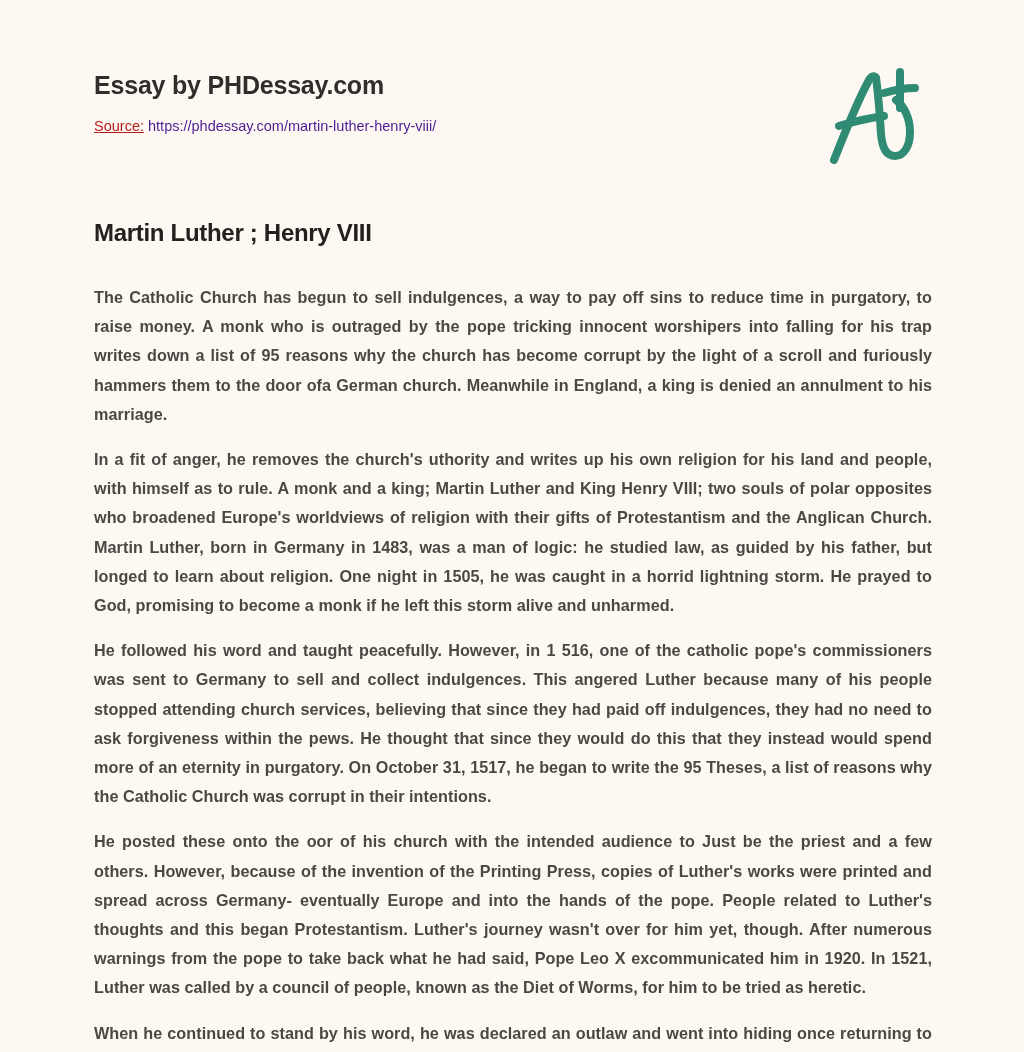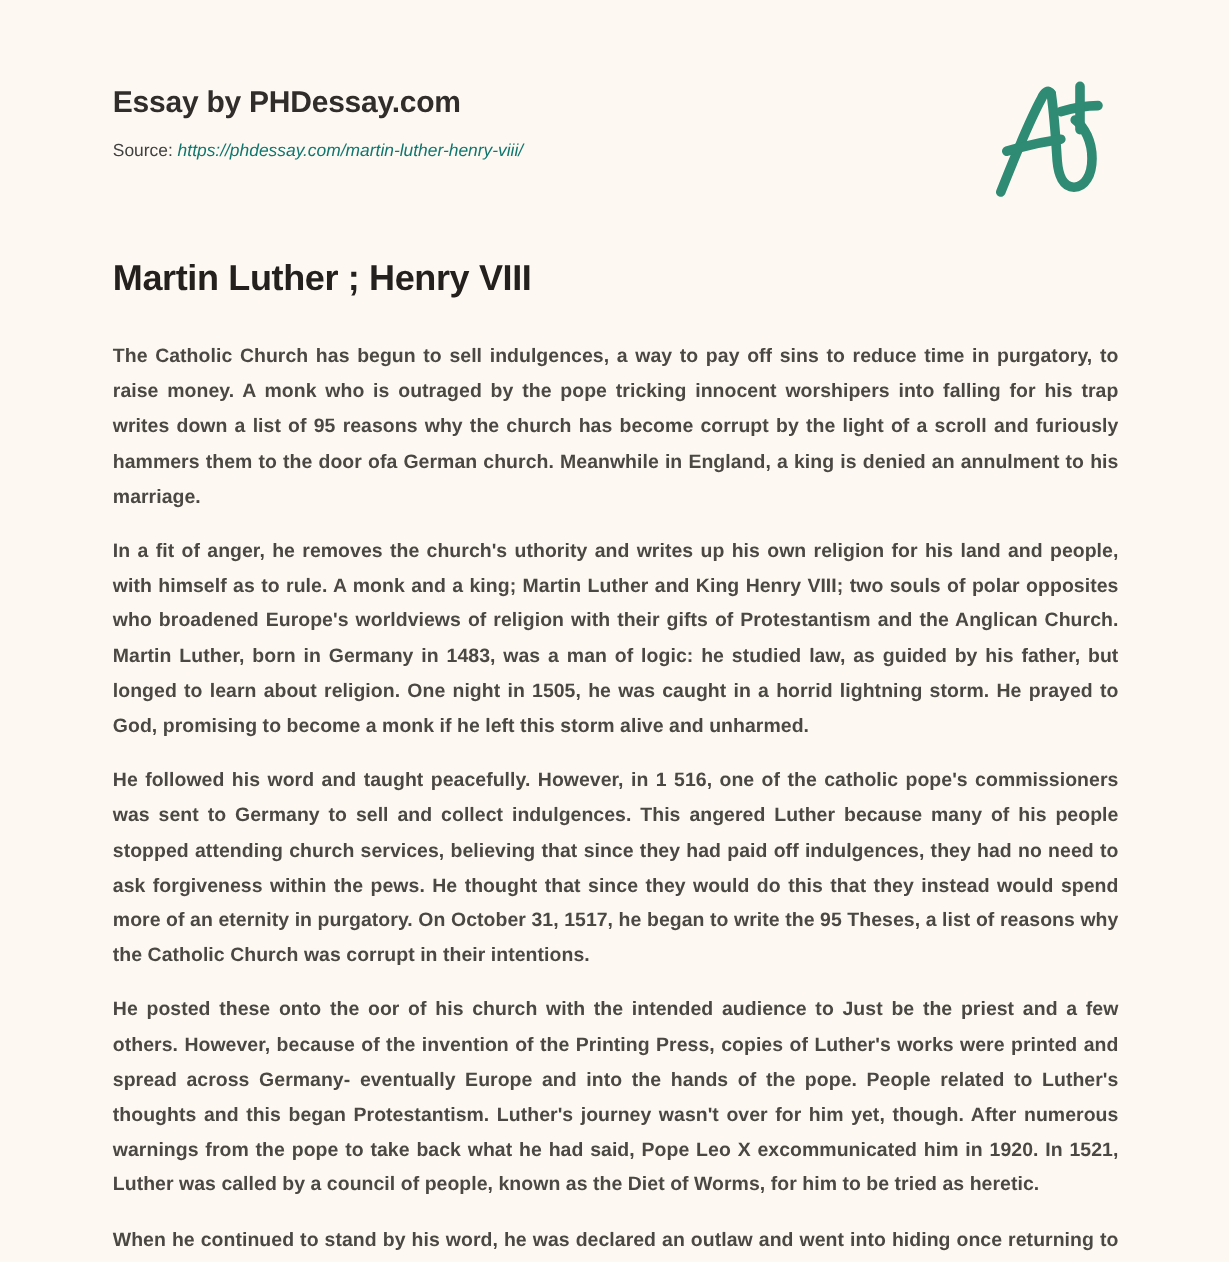--- a/index.html
+++ b/index.html
@@ -49,27 +49,27 @@
 
   .source-line {
     margin-top: 14px;
     font-size: 14.5px;
     line-height: 20px;
     color: #8e8a85;
     white-space: nowrap;
   }
 
   .source-label {
-    color: #404040;
+    color: #b91c1c;
+    text-decoration: underline;
   }
 
   .source-link {
-    color: #0f766e;
+    color: #4c1d95;
     text-decoration: none;
-    font-style: italic;
   }
 
   
   .logo {
     position: absolute;
     left: 812px;
     top: 56px;
     width: 116px;
     height: 116px;
   }
@@ -81,21 +81,21 @@
 
   
   .article {
     position: absolute;
     left: 94px;
     top: 213px;
     width: 838px;
   }
 
   .article-title {
-    font-size: 30px;
+    font-size: 24px;
     font-weight: bold;
     color: #23201e;
     line-height: 40px;
     letter-spacing: -0.3px;
     margin: 0 0 30px 0;
     white-space: nowrap;
   }
 
   .body-copy {
     font-size: 16.2px;

